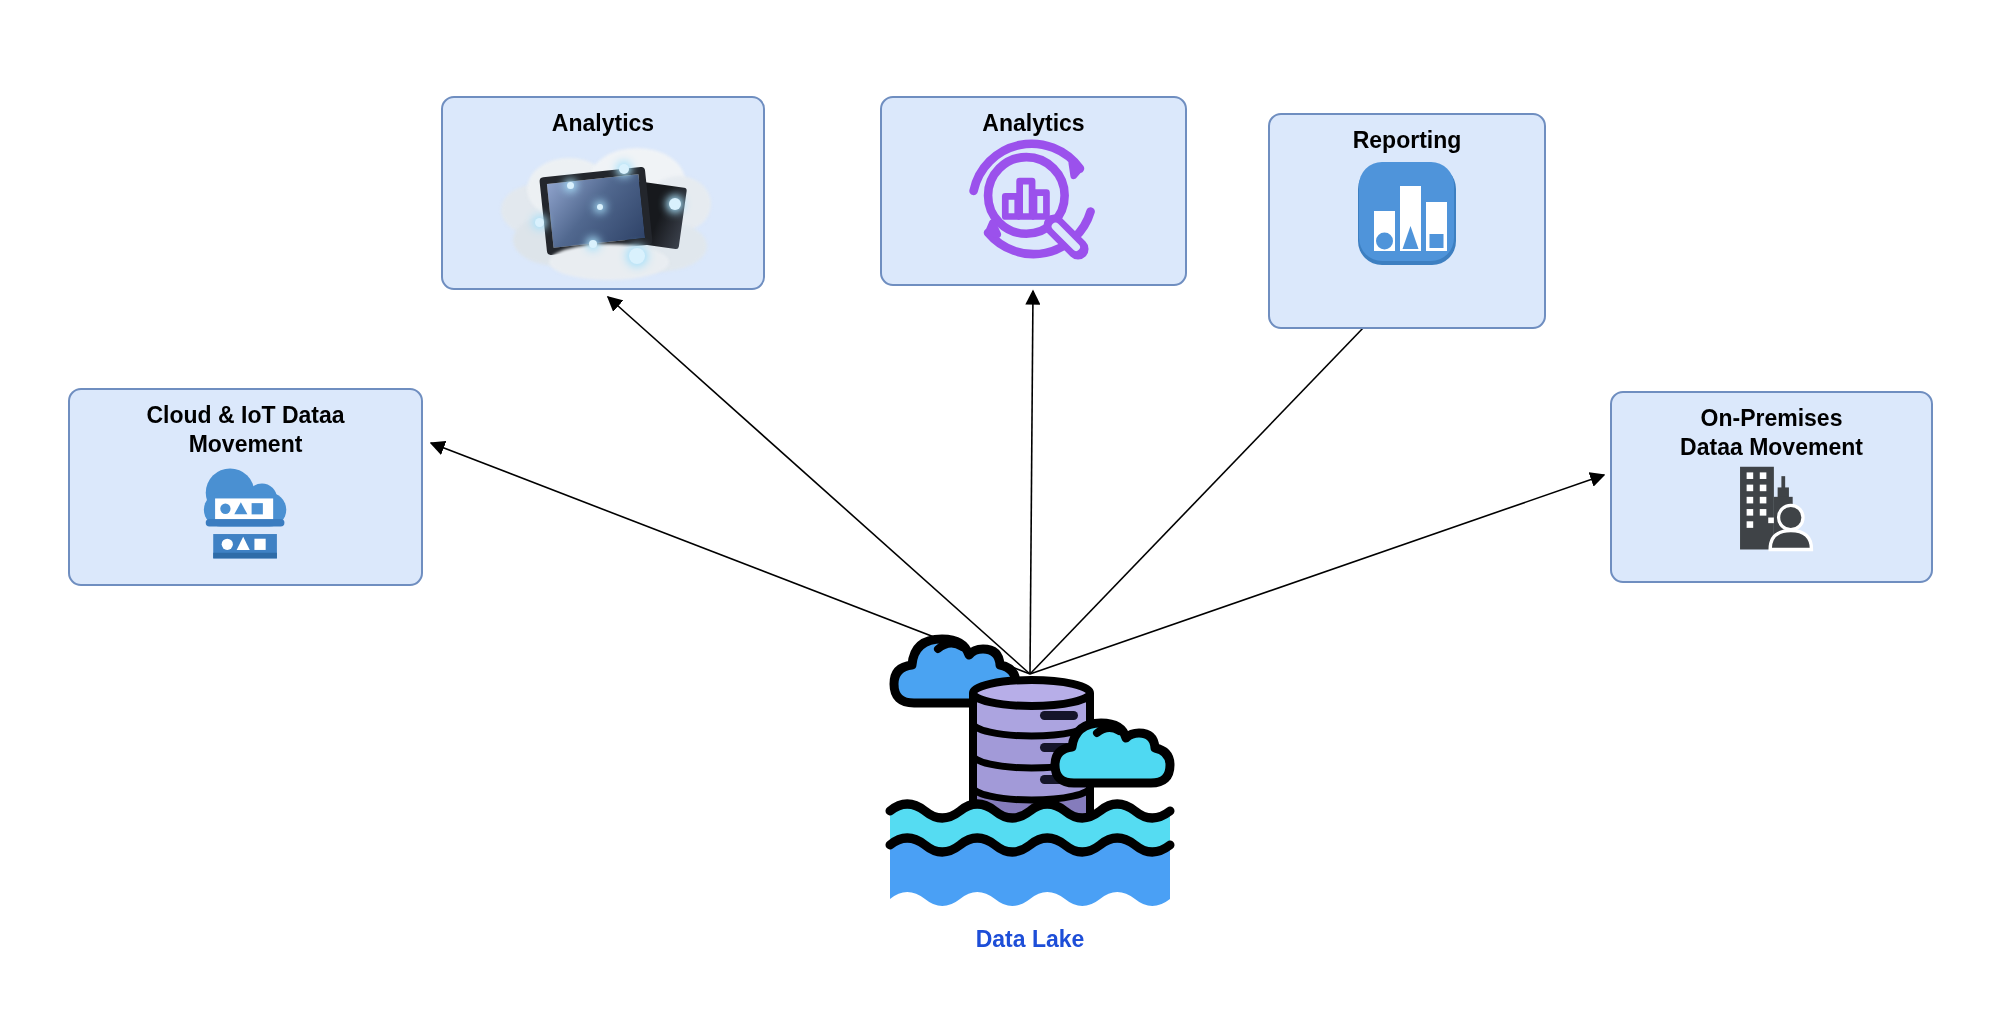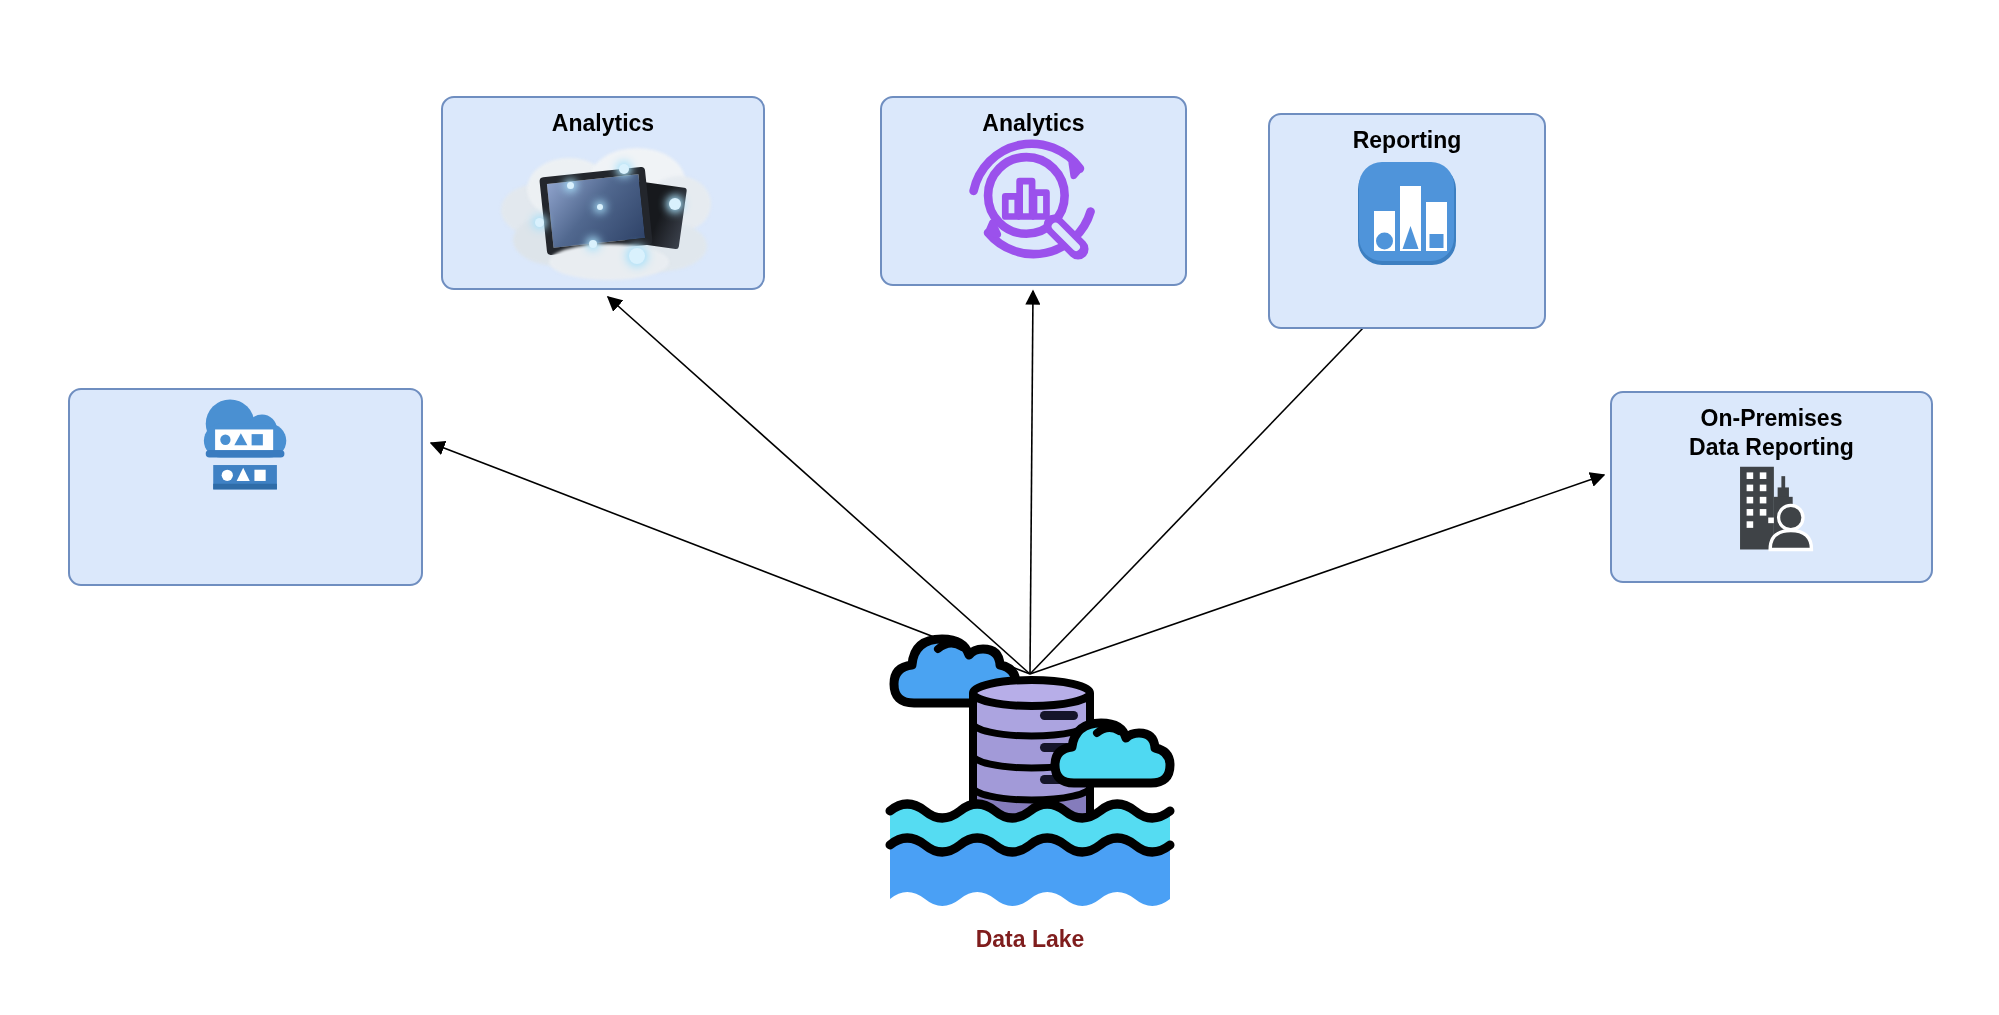--- a/index.html
+++ b/index.html
@@ -13,21 +13,21 @@
   }
   .node-title{
     font-weight:bold;font-size:23px;line-height:1.26;color:#000;
     white-space:pre-line;margin-top:11px;
   }
   .icon-wrap{display:flex;justify-content:center;align-items:flex-start;}
   #arrow-layer{position:absolute;left:0;top:0;pointer-events:none;}
   #lake-svg{position:absolute;left:868px;top:592px;}
   #lake-label{
     position:absolute;left:880px;top:903px;width:300px;text-align:center;
-    font-weight:bold;font-size:23px;color:#7f1d1d;
+    font-weight:bold;font-size:23px;color:#1d4ed8;
   }
   #bottom-line{position:absolute;left:0;top:1006px;width:1999px;height:4px;background:#111;}
   
   .cloud-illust{position:absolute;left:58px;top:48px;width:210px;height:132px;}
   .puff{position:absolute;border-radius:50%;filter:blur(1.5px);}
   .monitor-front{
     position:absolute;left:42px;top:26px;width:92px;height:64px;
     border:7px solid #23262c;border-radius:4px;
     background:linear-gradient(135deg,#8fa3cc 0%,#51688f 45%,#2f4368 100%);
     transform:rotate(-6deg);
@@ -111,20 +111,22 @@
         <rect x="42" y="25" width="21" height="65" fill="#fff"></rect>
         <rect x="68" y="41" width="21" height="49" fill="#fff"></rect>
         <circle cx="26.5" cy="80" r="8.5" fill="#4f94da"></circle>
         <path d="M44.5,88 L60.5,88 L52.5,65 Z" fill="#4f94da"></path>
         <rect x="71.5" y="73" width="14" height="14" fill="#4f94da"></rect>
       </svg>
     </div>
   </div>
 
   <div class="node" style="left:68px;top:365px;width:355px;height:198px;">
+    <div class="node-title">Cloud &amp; IoT Dataa
+Movement</div>
     <div class="icon-wrap" style="margin-top:2px;">
       <svg width="122" height="103" viewBox="0 0 130 110">
         <circle cx="48" cy="34" r="26" fill="#4a90d2"></circle>
         <circle cx="82" cy="40" r="16" fill="#4a90d2"></circle>
         <rect x="20" y="34" width="88" height="36" rx="18" fill="#4a90d2"></rect>
         <rect x="22" y="62" width="84" height="8" rx="4" fill="#3a7cc0"></rect>
         <rect x="32" y="40" width="62" height="22" fill="#ffffff"></rect>
         <circle cx="43" cy="51" r="5.5" fill="#4a90d2"></circle>
         <path d="M52.5,57 L66.5,57 L59.5,44 Z" fill="#4a90d2"></path>
         <rect x="71" y="45" width="12" height="12" fill="#4a90d2"></rect>
@@ -132,21 +134,21 @@
         <rect x="30" y="98" width="68" height="6" fill="#2f6ca8"></rect>
         <circle cx="45" cy="89" r="6" fill="#ffffff"></circle>
         <path d="M55,95 L69,95 L62,81 Z" fill="#ffffff"></path>
         <rect x="74" y="83" width="12" height="12" fill="#ffffff"></rect>
       </svg>
     </div>
   </div>
 
   <div class="node" style="left:1610px;top:368px;width:323px;height:192px;">
     <div class="node-title">On-Premises
-Data Reporting</div>
+Dataa Movement</div>
     <div class="icon-wrap" style="margin-top:0px;">
       <svg width="94" height="96" viewBox="0 0 100 100">
         <rect x="16" y="4" width="36" height="88" fill="#3f4347"></rect>
         <g fill="#ffffff">
           <rect x="23" y="10" width="7" height="7"></rect>
             <rect x="37" y="10" width="7" height="7"></rect>
           <rect x="23" y="23" width="7" height="7"></rect>
             <rect x="37" y="23" width="7" height="7"></rect>
           <rect x="23" y="36" width="7" height="7"></rect>
             <rect x="37" y="36" width="7" height="7"></rect>

